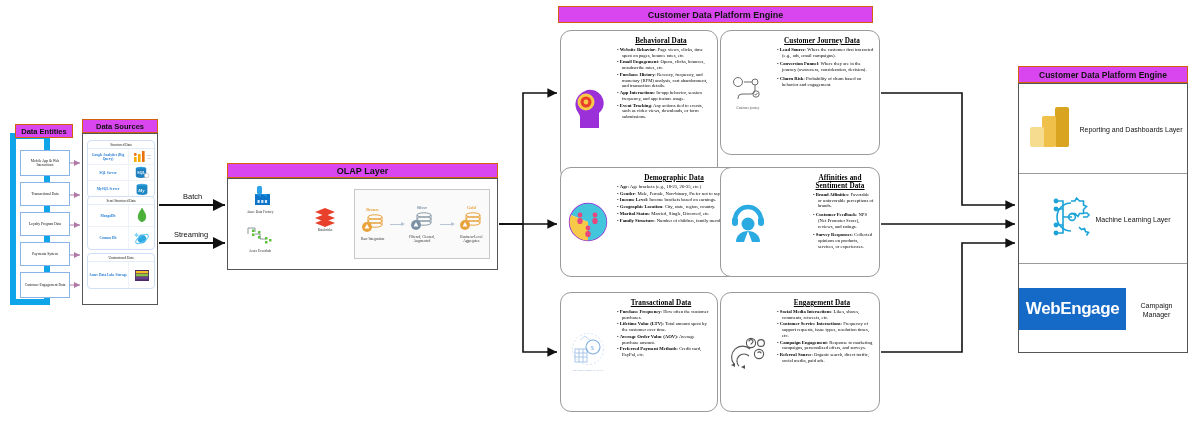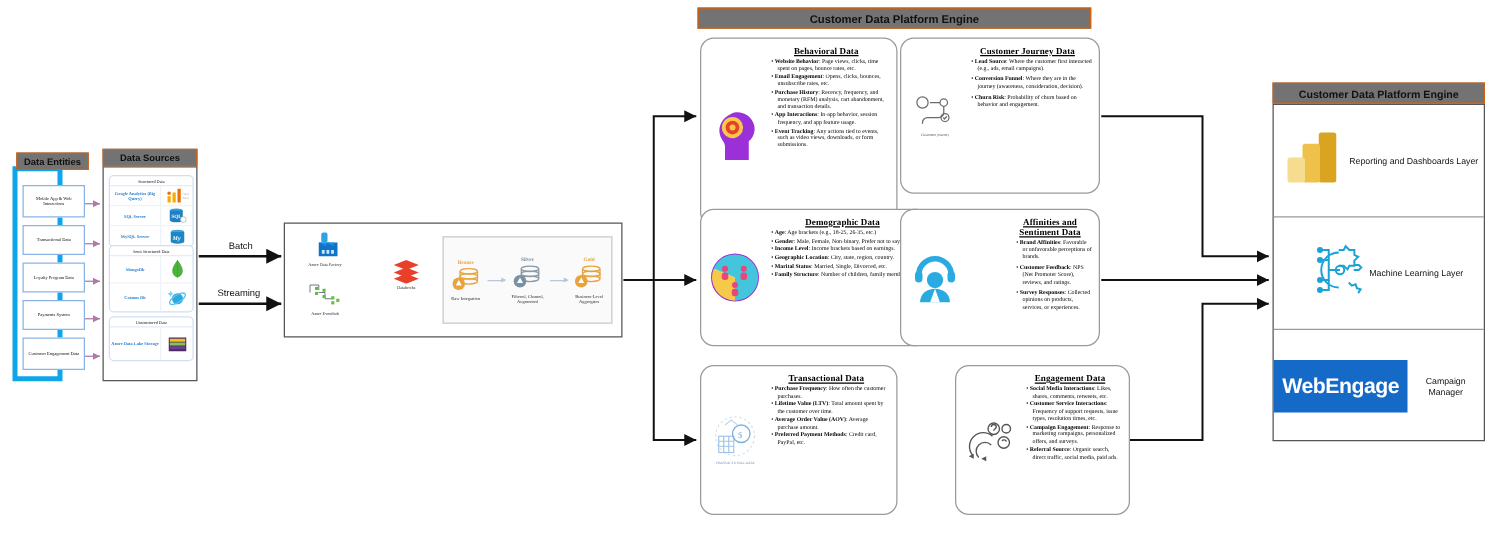--- a/index.html
+++ b/index.html
@@ -5,29 +5,29 @@
   * { box-sizing: border-box; }
   html, body { margin:0; padding:0; }
   body {
     width:1200px; height:431px; background:#ffffff;
     font-family:"Liberation Serif", serif; position:relative; overflow:hidden;
   }
   .canvas { position:absolute; inset:0; }
 
   
   .hdr {
-    background:#737373; border:1px solid #d4600e; color:#111;
+    background:#d946ef; border:1px solid #d4600e; color:#111;
     font-family:"Liberation Sans", sans-serif;
     display:flex; align-items:center; justify-content:center;
     font-weight:600;
   }
 
   
   #data-entities { position:absolute; left:10px; top:133px; width:40px; height:172px;
-     border:4px solid #0ea5e9; background:#fff;padding-left:19px; }
+     border:6px solid #0ea5e9; background:#fff;padding-left:19px; }
   #data-entities .hdr { position:absolute; left:-1px; top:-15px; width:58px; height:14px; font-size:7.5px; }
   .entity {
     position:absolute; left:4px; width:50px; border:1px solid #8ab4e8; background:#fff;
     display:flex; align-items:center; justify-content:center; text-align:center;
     font-size:3.6px; line-height:1.25; color:#111; padding:1px;
   }
 
   
   #data-sources { position:absolute; left:82px; top:133px; width:76px; height:172px;
      border:1px solid #555; background:#fff; }
@@ -64,21 +64,21 @@
   .card ul { margin:0; padding-left:7px; list-style:none; }
   .card li { font-size:4.7px; line-height:1.22; margin-bottom:1px; text-indent:-5px; padding-left:5px; }
   .card li:before { content:"• "; }
   .card li b { font-weight:700; }
 
   #card-behavioral   { left:560px; top:30px;  width:158px; height:151px; }
   #card-journey      { left:720px; top:30px;  width:160px; height:125px; }
   #card-demographic  { left:560px; top:167px; width:184px; height:110px; }
   #card-affinities   { left:720px; top:167px; width:160px; height:110px;gap:36px; }
   #card-transactional{ left:560px; top:292px; width:158px; height:120px; }
-  #card-engagement   { left:720px; top:292px; width:140px; height:120px;margin-left:44px; }
+  #card-engagement   { left:720px; top:292px; width:160px; height:120px; }
 
   
   #cdp-right { position:absolute; left:1018px; top:83px; width:170px; height:270px; border:1px solid #555; background:#fff; }
   #cdp-right .hdr { position:absolute; left:-1px; top:-18px; width:170px; height:17px; font-size:8.5px; }
   .right-sec { height:90px; border-bottom:1px solid #9a9a9a; display:flex; flex-direction:row;
       align-items:center; justify-content:center; }
   .right-sec:last-child { border-bottom:none; }
   .right-cap { font-size:7px; text-align:center; line-height:1.2; margin-top:3px;
       font-family:"Liberation Sans", sans-serif; color:#111; }
   .we-logo { width:108px; height:42px; background:#1569C7; display:flex; align-items:center; justify-content:center;
@@ -207,20 +207,21 @@
               <rect x="2.8" y="4" width="12.4" height="2.4" fill="#f2c021"></rect>
               <rect x="2.8" y="7" width="12.4" height="2.4" fill="#8bc34a"></rect>
               <rect x="2.8" y="10" width="12.4" height="2.4" fill="#6a3f8f"></rect>
             </svg>
         </div>
       </div>
     </div>
   </div>
 
   <div id="olap">
+    <div class="hdr">OLAP Layer</div>
 
     <div style="position:absolute; left:8px; top:6px; width:48px;">
       <div style="display:flex; justify-content:center;">
         <svg width="26" height="24" viewBox="0 0 26 24">
             <rect x="8" y="9" width="15" height="11" fill="#0f74c8"></rect>
             <path d="M8 9 L14 12 V9 L20 12 V9 L23 9" fill="#1b8fe0"></path>
             <rect x="10" y="1" width="5" height="8" rx="1.5" fill="#2ea3e8"></rect>
             <rect x="10.5" y="15" width="2.2" height="3" fill="#cfe8fb"></rect>
             <rect x="14.2" y="15" width="2.2" height="3" fill="#cfe8fb"></rect>
             <rect x="17.9" y="15" width="2.2" height="3" fill="#cfe8fb"></rect>

